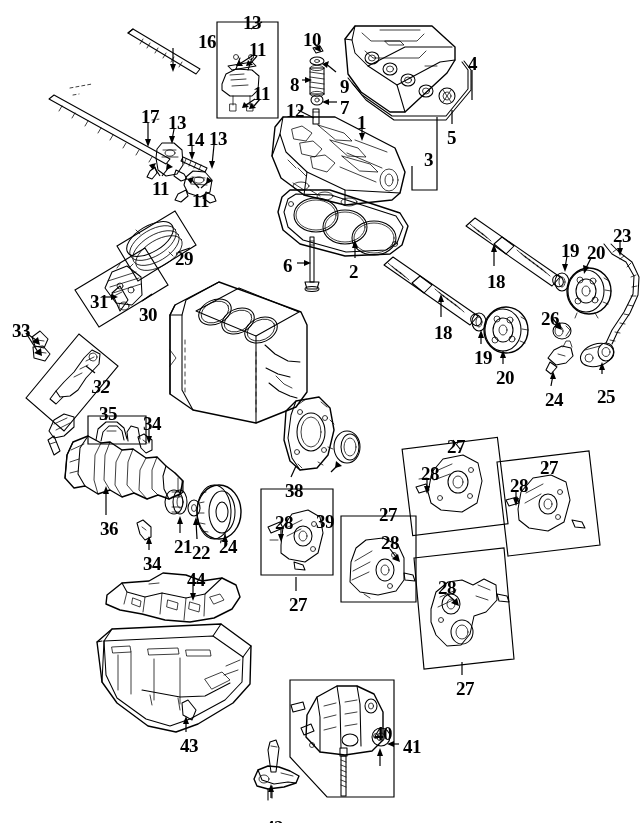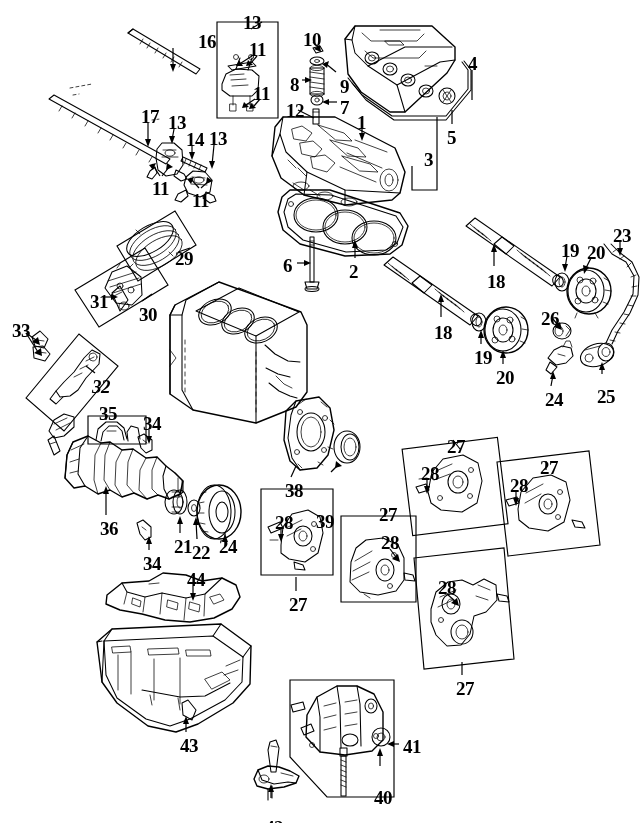--- a/index.html
+++ b/index.html
@@ -734,21 +734,21 @@
       <div class="callout" style="left: 90px; top: 292px;">31</div>
       <div class="callout" style="left: 92px; top: 377px; font-style: italic;">32</div>
       <div class="callout" style="left: 12px; top: 321px;">33</div>
       <div class="callout" style="left: 143px; top: 414px;">34</div>
       <div class="callout" style="left: 143px; top: 554px;">34</div>
       <div class="callout" style="left: 99px; top: 404px;">35</div>
       <div class="callout" style="left: 100px; top: 519px;">36</div>
       <div class="callout" style="left: 219px; top: 537px;">24</div>
       <div class="callout" style="left: 285px; top: 481px;">38</div>
       <div class="callout" style="left: 316px; top: 468px; margin-top: 44px;">39</div>
-      <div class="callout" style="left: 374px; top: 788px;">40</div>
+      <div class="callout" style="left: 374px; top: 724px;">40</div>
       <div class="callout" style="left: 403px; top: 737px;">41</div>
       <div class="callout" style="left: 265px; top: 802px; margin-top: 16px;">42</div>
       <div class="callout" style="left: 180px; top: 736px;">43</div>
       <div class="callout" style="left: 187px; top: 570px;">44</div>
       <div class="callout" style="left: 174px; top: 537px;">21</div>
       <div class="callout" style="left: 192px; top: 543px;">22</div>
     </div>
 
 </div>
 

